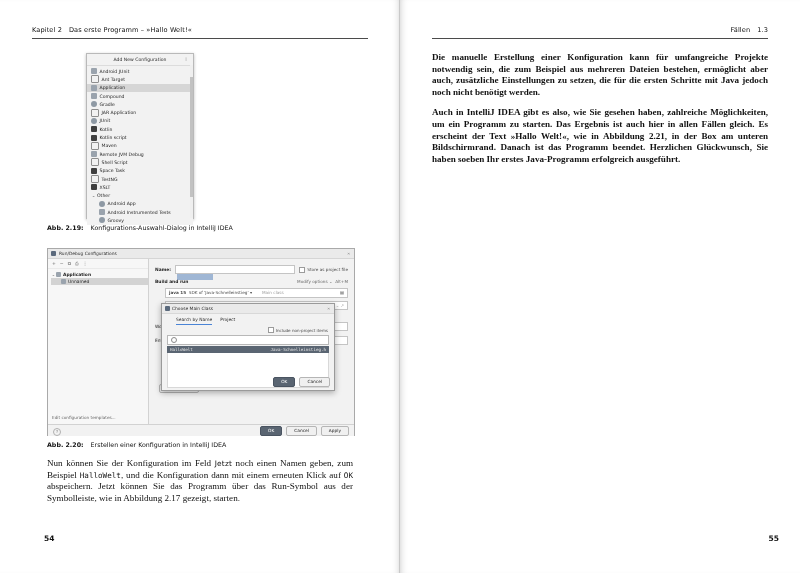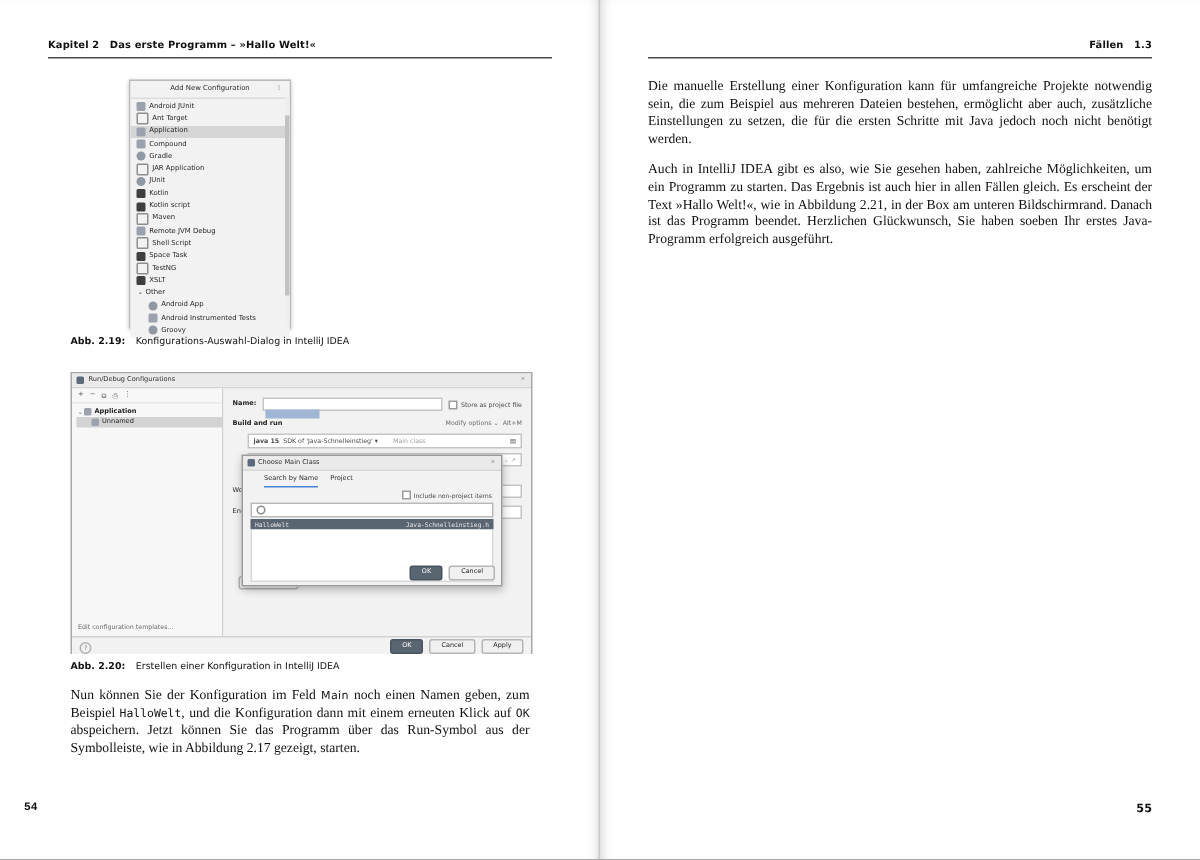--- a/index.html
+++ b/index.html
@@ -3,21 +3,21 @@
 <meta charset="utf-8">
 <style>
   html,body{margin:0;padding:0;background:#8a8a8a;}
   body{font-family:"Liberation Serif",serif;}
   #page{width:800px;height:573px;position:relative;background:#8a8a8a;overflow:hidden;}
   .sheet{position:absolute;top:0;height:573px;width:400px;background:#ffffff;}
   .sheet.left{left:0;box-shadow:inset -6px 0 10px -8px rgba(0,0,0,.35);}
   .sheet.right{left:400px;box-shadow:inset 6px 0 10px -8px rgba(0,0,0,.35);}
   .gutter{position:absolute;left:399px;top:0;width:2px;height:573px;background:#c9c9c9;}
 
-  .runhead{position:absolute;top:26px;font-family:"DejaVu Sans",sans-serif;font-weight:bold;
+  .runhead{position:absolute;top:26px;font-family:"DejaVu Sans",sans-serif;font-weight:normal;
            font-size:6.6px;color:#111;letter-spacing:.1px;}
   .runhead .sp{display:inline-block;width:7px;}
   .rule{position:absolute;height:1px;background:#4b4b4b;}
 
   .pgnum{position:absolute;bottom:30px;font-family:"DejaVu Sans",sans-serif;
          font-weight:bold;font-size:7.5px;color:#111;}
 
   .body{position:absolute;font-family:"Liberation Serif",serif;font-size:9.1px;
         line-height:11.6px;color:#111;text-align:justify;}
   .body p{margin:0 0 9px 0;text-indent:0;}
@@ -311,35 +311,35 @@
       </div>
     </div>
 
     <div class="caption" style="left:47px;top:441px;">
       <b>Abb. 2.20:</b>
       <span style="display:inline-block;width:3px;"></span>
       <span>Erstellen einer Konfiguration in IntelliJ IDEA</span>
     </div>
 
     <div class="body" style="left:47px;top:458px;width:306px;">
-      <p>Nun können Sie der Konfiguration im Feld <span class="sc">Main</span> noch einen Namen geben, zum Beispiel <span class="mono">HalloWelt</span>, und die Konfiguration dann mit einem erneuten Klick auf <span class="mono">OK</span> abspeichern. Jetzt können Sie das Programm über das Run-Symbol aus der Symbolleiste, wie in Abbildung 2.17 gezeigt, starten.</p>
-    </div>
-
-    <div class="pgnum" style="left:16px;font-family:Liberation Mono, monospace;">54</div>
+      <p>Nun können Sie der Konfiguration im Feld <span class="sc">Jetzt</span> noch einen Namen geben, zum Beispiel <span class="mono">HalloWelt</span>, und die Konfiguration dann mit einem erneuten Klick auf <span class="mono">OK</span> abspeichern. Jetzt können Sie das Programm über das Run-Symbol aus der Symbolleiste, wie in Abbildung 2.17 gezeigt, starten.</p>
+    </div>
+
+    <div class="pgnum" style="left:44px;">54</div>
   </div>
 
   <div class="gutter"></div>
 
   <div class="sheet right">
 
     <div class="runhead" style="right:32px;text-align:right;">
       <span>Fällen</span><span class="sp"></span><span>1.3</span>
     </div>
     <div class="rule" style="right:32px;top:38px;width:336px;"></div>
 
-    <div class="body" style="left:32px;top:52px;width:336px;">
+    <div class="body" style="left:32px;top:52px;width:336px;font-weight:bold;">
       <p>Die manuelle Erstellung einer Konfiguration kann für umfangreiche Projekte notwendig sein, die zum Beispiel aus mehreren Dateien bestehen, ermöglicht aber auch, zusätzliche Einstellungen zu setzen, die für die ersten Schritte mit Java jedoch noch nicht benötigt werden.</p>
       <p>Auch in IntelliJ IDEA gibt es also, wie Sie gesehen haben, zahlreiche Möglichkeiten, um ein Programm zu starten. Das Ergebnis ist auch hier in allen Fällen gleich. Es erscheint der Text »Hallo Welt!«, wie in Abbildung 2.21, in der Box am unteren Bildschirmrand. Danach ist das Programm beendet. Herzlichen Glückwunsch, Sie haben soeben Ihr erstes Java-Programm erfolgreich ausgeführt.</p>
     </div>
 
-    <div class="pgnum" style="right:32px;padding-left:39px;">55</div>
+    <div class="pgnum" style="right:21px;padding-left:39px;">55</div>
   </div>
 </div>
 
 </body></html>

